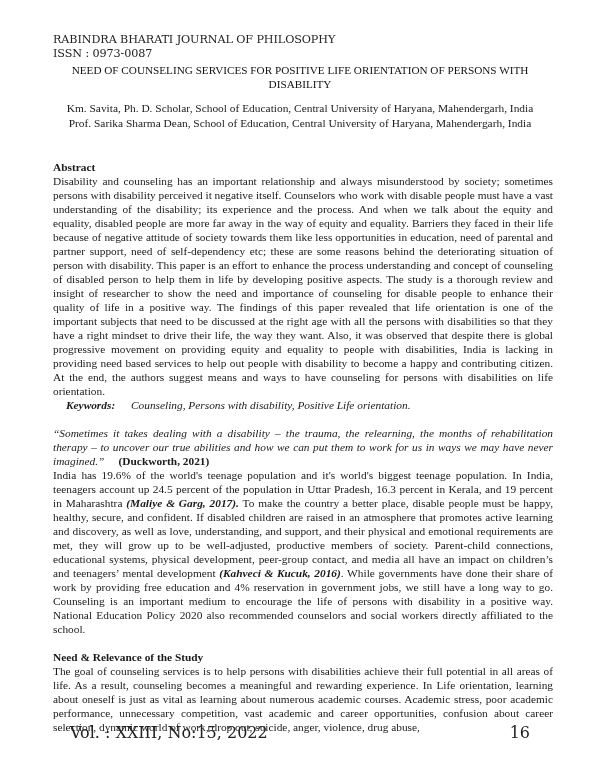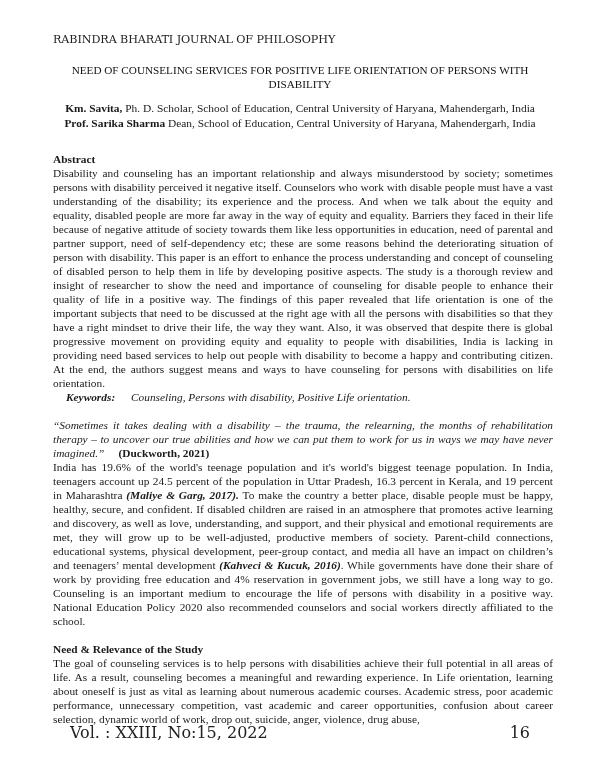--- a/index.html
+++ b/index.html
@@ -1,38 +1,39 @@
 <!DOCTYPE html>
 <html><head>
   <meta charset="utf-8">
   <style>
     html, body { margin: 0; padding: 0; background: #ffffff; }
     body { width: 600px; height: 776px; position: relative; overflow: hidden; color: #1a1a1a; }
     .page { position: absolute; left: 0; top: 0; width: 600px; height: 776px; padding-left: 16px; }
     .journal { position: absolute; left: 53px; top: 33px; font-family: "DejaVu Serif", serif; font-size: 11.2px; line-height: 14px; letter-spacing: -0.1px; color: #222; }
     .title { position: absolute; left: 40px; width: 520px; top: 63px; text-align: center; font-family: "Liberation Serif", serif; font-weight: normal; font-size: 11.2px; line-height: 14px; color: #111; }
     .authors { position: absolute; left: 40px; width: 520px; top: 101px; text-align: center; font-family: "Liberation Serif", serif; font-size: 11.4px; line-height: 15px; color: #1a1a1a; }
-    .authors b { font-weight: bold; }
-    .content { position: absolute; left: 53px; width: 500px; top: 152px; font-family: "Liberation Serif", serif; font-size: 11.35px; line-height: 14px; color: #1a1a1a; }
+    .authors b { font-weight: normal; }
+    .content { position: absolute; left: 53px; width: 500px; top: 160px; font-family: "Liberation Serif", serif; font-size: 11.35px; line-height: 14px; color: #1a1a1a; }
     .content p { margin: 0; text-align: justify; }
     .heading { font-weight: bold; margin: 0; }
     .gap { height: 14px; }
     .kw b, .kw i { font-style: italic; margin-left: 13px; }
     .quote { font-style: italic; }
     .cite { font-weight: bold; font-style: italic; }
     .footer { position: absolute; top: 723px; left: 70px; width: 460px; font-family: "DejaVu Serif", serif; font-size: 16px; color: #222; }
     .footer .pg { position: absolute; right: 0; top: 0; }
   </style>
 </head>
 <body>
 
 <div class="page">
 
   <div class="journal">
     <div>RABINDRA BHARATI JOURNAL OF PHILOSOPHY</div>
+    <div>ISSN : 0973-0087</div>
   </div>
 
   <div class="title">NEED OF COUNSELING SERVICES FOR POSITIVE LIFE ORIENTATION OF PERSONS WITH DISABILITY</div>
 
   <div class="authors">
     <div><b>Km. Savita,</b><span> Ph. D. Scholar, School of Education, Central University of Haryana, Mahendergarh, India</span></div>
     <div><b>Prof. Sarika Sharma</b><span> Dean, School of Education, Central University of Haryana, Mahendergarh, India</span></div>
   </div>
 
   <div class="content">

